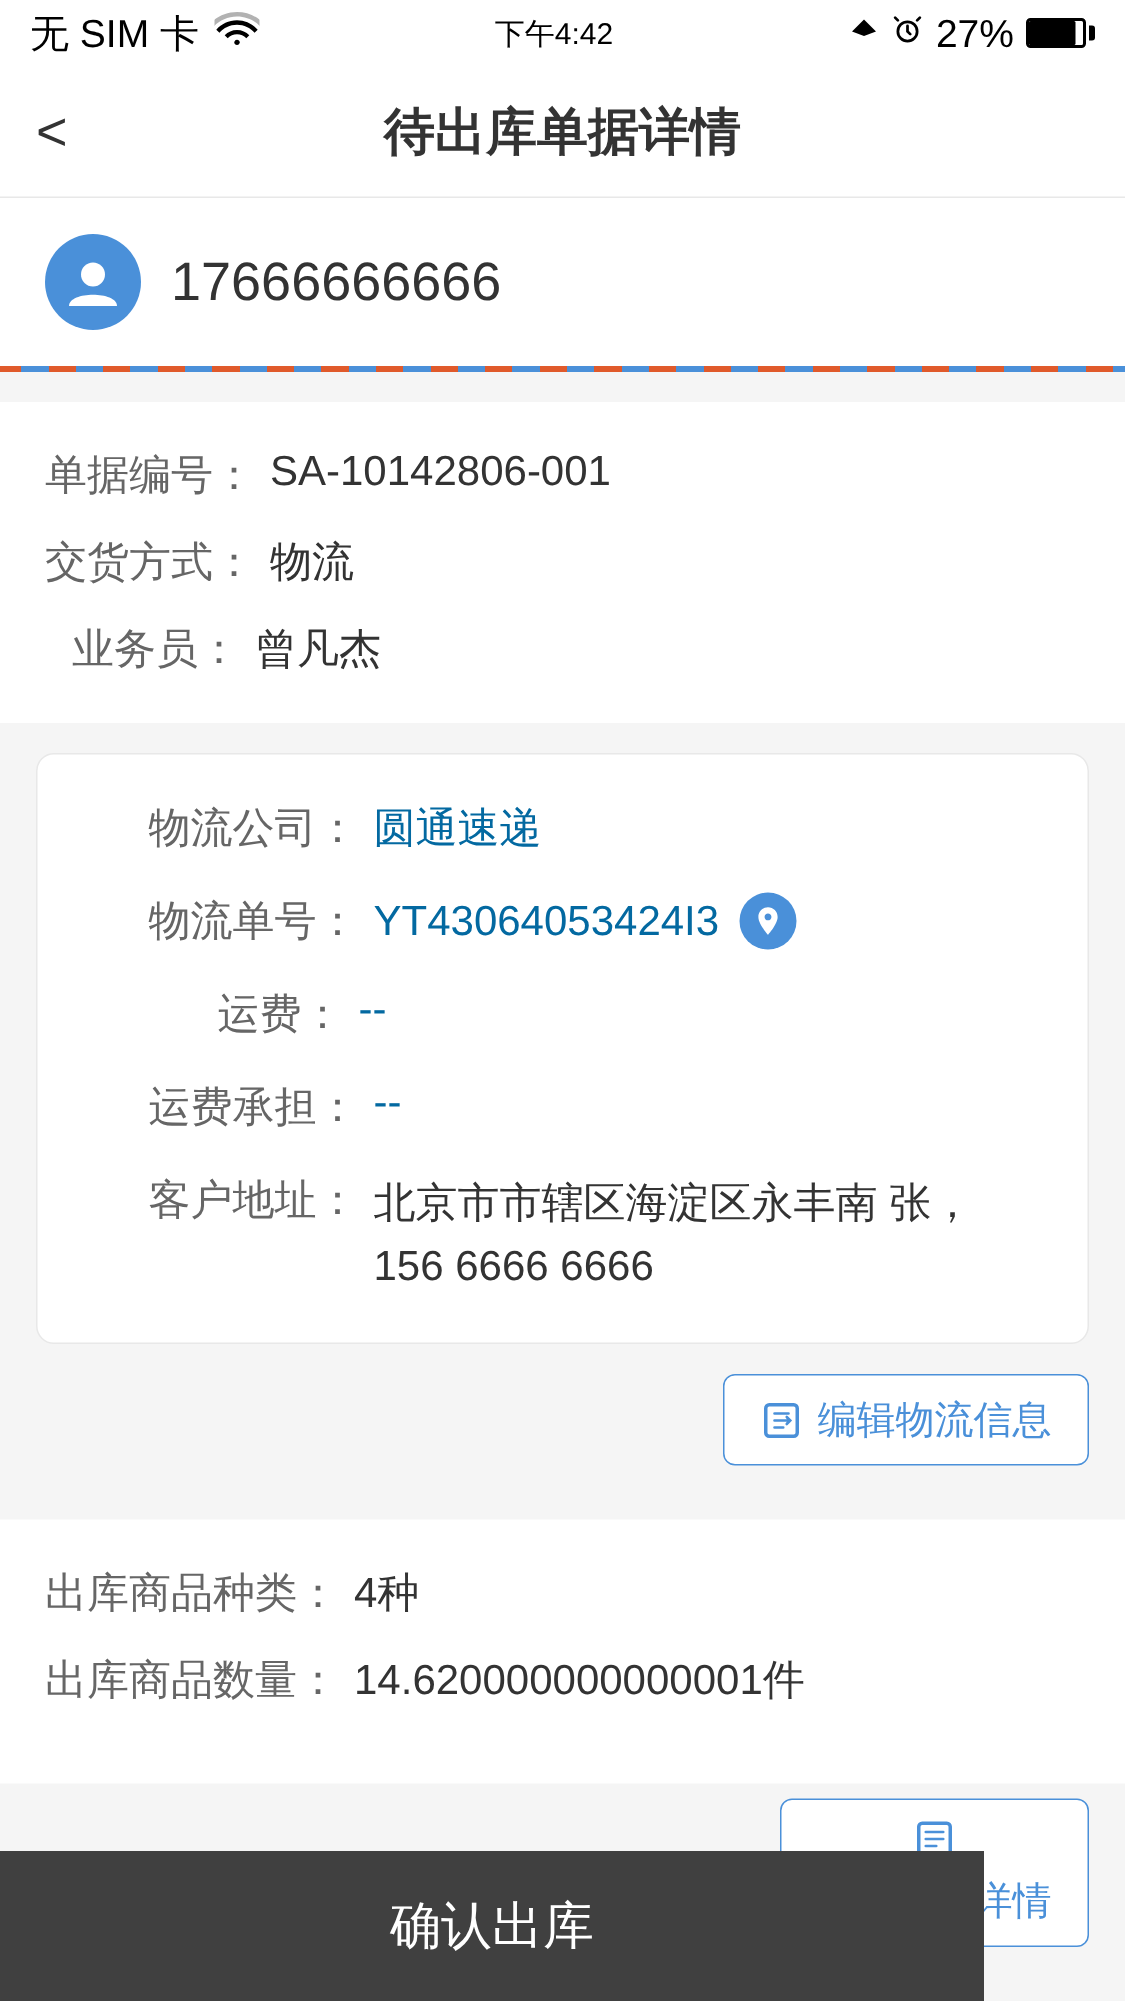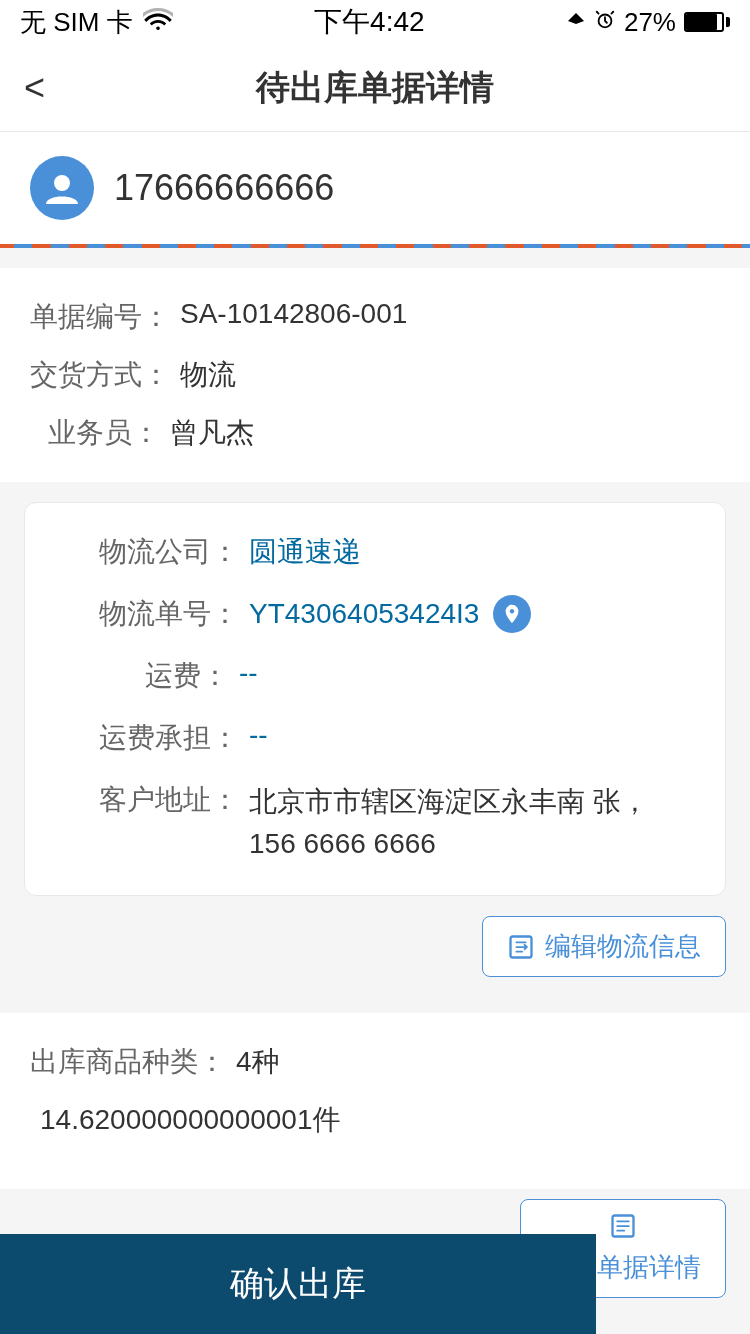--- a/index.html
+++ b/index.html
@@ -25,21 +25,21 @@
       padding: 0 20px;
       font-size: 26px;
       color: #000;
     }
     .status-left {
       display: flex;
       align-items: center;
       gap: 10px;
     }
     .status-center {
-      font-size: 28px;
+      font-size: 20px;
       font-weight: 500;
     }
     .status-right {
       display: flex;
       align-items: center;
       gap: 8px;
       font-size: 26px;
     }
     .wifi-icon, .signal-icon {
       font-size: 24px;
@@ -268,22 +268,22 @@
       flex: 1;
       background: #f5f5f5;
       min-height: 200px;
     }
 
     
     .confirm-btn-area {
       position: fixed;
       bottom: 0;
       left: 0;
-      width: 596px;
-      background: #0c4a6e;
+      width: 656px;
+      background: #404040;
       height: 100px;
       display: flex;
       align-items: center;
       justify-content: center;
       cursor: pointer;
     }
     .confirm-btn-text {
       color: #fff;
       font-size: 34px;
       font-weight: 500;
@@ -429,20 +429,21 @@
 </div>
 
 <div class="divider"></div>
 
 <div class="goods-section">
   <div class="goods-row">
     <span class="goods-label">出库商品种类：</span>
     <span class="goods-value">4种</span>
   </div>
   <div class="goods-row">
+    <span class="goods-label">出库商品数量：</span>
     <span class="goods-value">14.620000000000001件</span>
   </div>
 </div>
 
 <div class="view-detail-row">
   <button class="view-detail-btn">
     <svg viewBox="0 0 24 24" xmlns="http://www.w3.org/2000/svg">
       <rect x="3" y="3" width="18" height="18" rx="2" fill="none" stroke="#4a90d9" stroke-width="2"></rect>
       <path d="M7 8h10M7 12h10M7 16h6" stroke="#4a90d9" stroke-width="1.5" stroke-linecap="round"></path>
     </svg>

